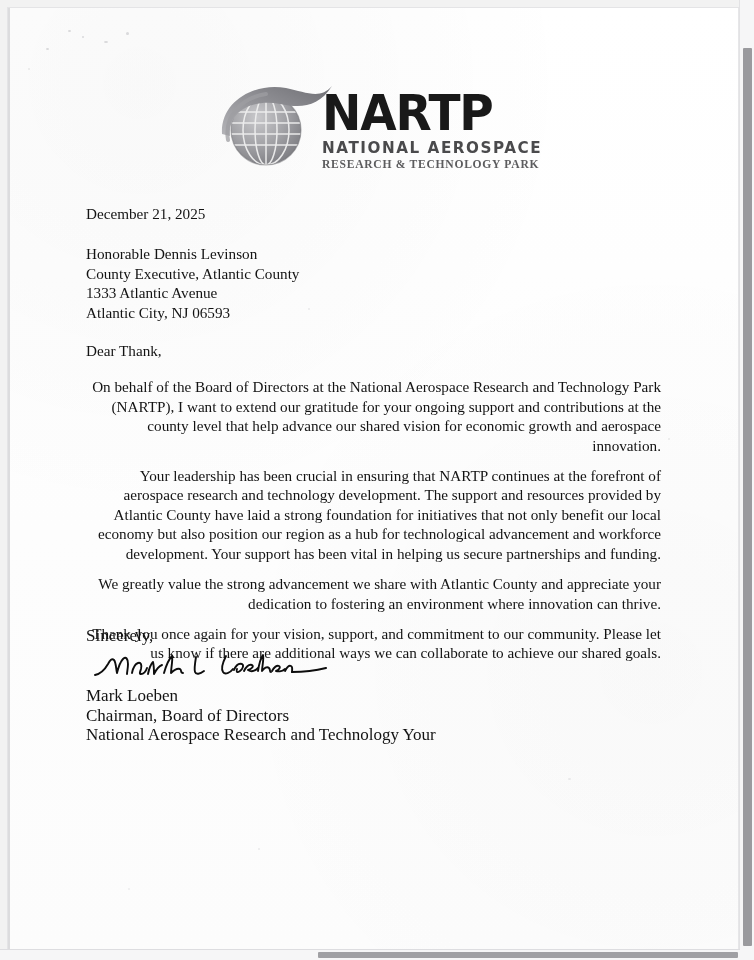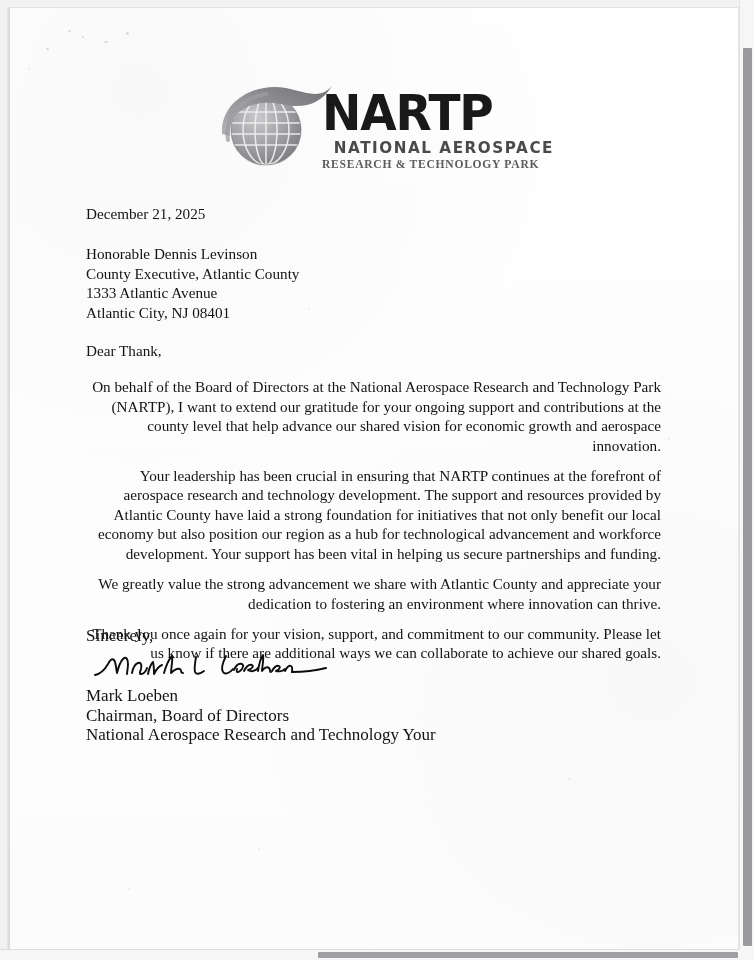--- a/index.html
+++ b/index.html
@@ -100,21 +100,20 @@
   }
   .wordmark-sub1 {
     font-family: "DejaVu Sans", sans-serif;
     font-weight: bold;
     font-size: 15.2px;
     letter-spacing: 1.55px;
     color: #4a4a4c;
     line-height: 17px;
     margin-top: 2px;
     white-space: nowrap;
-    text-align: right;
   }
   .wordmark-sub2 {
     font-family: Liberation Serif, serif;
     font-weight: bold;
     font-size: 11.6px;
     letter-spacing: 0.72px;
     color: #5c5c5e;
     line-height: 13px;
     margin-top: 1px;
     white-space: nowrap;
@@ -270,21 +269,21 @@
     </div>
 
     <div id="letter-body">
 
       <div class="date-line">December 21, 2025</div>
 
       <div class="addr-block">
         <div class="addr-line">Honorable Dennis Levinson</div>
         <div class="addr-line">County Executive, Atlantic County</div>
         <div class="addr-line">1333 Atlantic Avenue</div>
-        <div class="addr-line">Atlantic City, NJ 08401</div>
+        <div class="addr-line">Atlantic City, NJ 06593</div>
       </div>
 
       <div class="salutation">Dear Thank,</div>
 
       <div class="para">On behalf of the Board of Directors at the National Aerospace Research and Technology Park (NARTP), I want to extend our gratitude for your ongoing support and contributions at the county level that help advance our shared vision for economic growth and aerospace innovation.</div>
       <div class="para">Your leadership has been crucial in ensuring that NARTP continues at the forefront of aerospace research and technology development. The support and resources provided by Atlantic County have laid a strong foundation for initiatives that not only benefit our local economy but also position our region as a hub for technological advancement and workforce development. Your support has been vital in helping us secure partnerships and funding.</div>
       <div class="para">We greatly value the strong advancement we share with Atlantic County and appreciate your dedication to fostering an environment where innovation can thrive.</div>
       <div class="para">Thank you once again for your vision, support, and commitment to our community. Please let us know if there are additional ways we can collaborate to achieve our shared goals.</div>
     </div>
 

